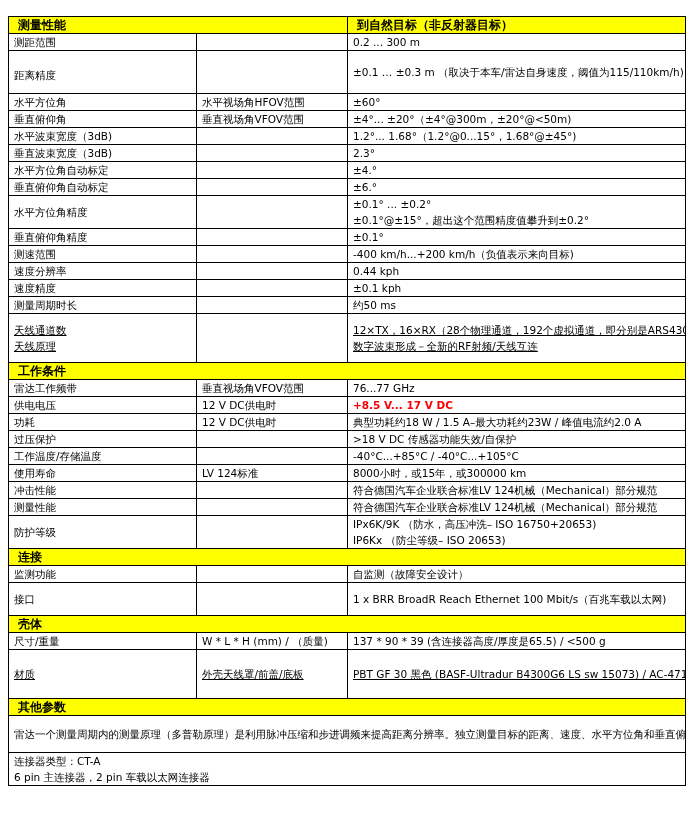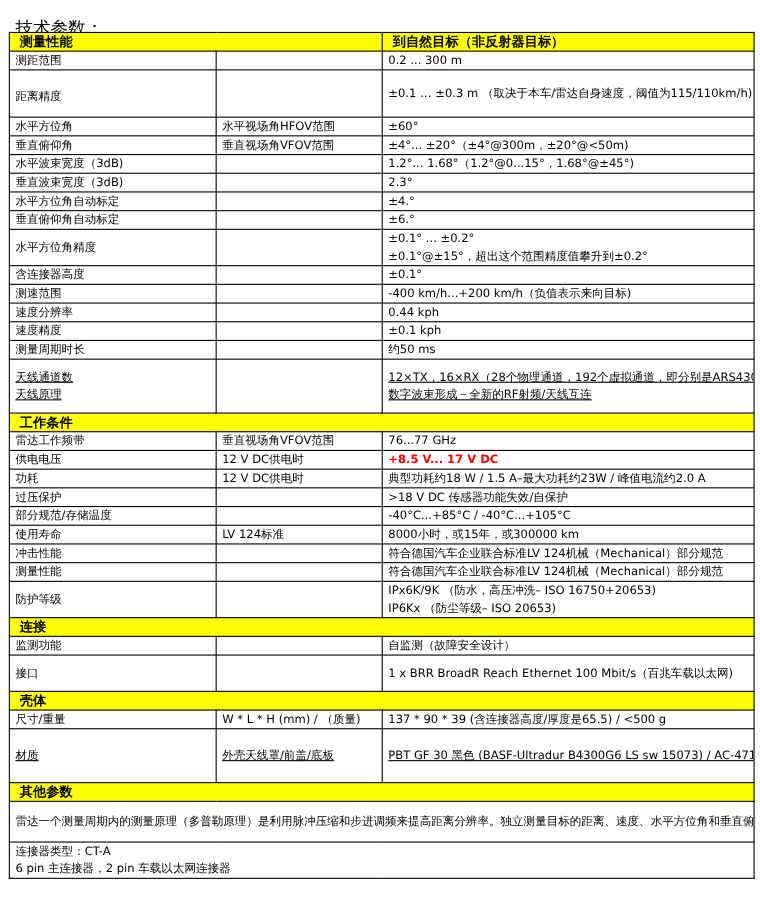--- a/index.html
+++ b/index.html
@@ -6,21 +6,21 @@
     body {
       width: 691px; height: 816px; position: relative; overflow: hidden;
       font-family: "DejaVu Sans", "Liberation Sans", sans-serif;
       color: #000;
     }
     .page-title {
       position: absolute; left: 14px; top: 4px;
       font-size: 16px; font-weight: normal; line-height: 20px; margin-top: 12px;
     }
     table.spec {
-      position: absolute; left: 8px; top: 29px;
+      position: absolute; left: 8px; top: 16px;
       width: 677px;
       border-collapse: collapse;
       table-layout: fixed;
       font-size: 10.5px;
       line-height: 16px;
     }
     table.spec td {
       border: 1px solid #000;
       padding: 0 0 0 5px;
       vertical-align: middle;
@@ -104,21 +104,21 @@
     </tr>
     <tr class="r2">
       <td>水平方位角精度</td>
       <td></td>
       <td>
         <span class="line">±0.1° ... ±0.2°</span>
         <span class="line">±0.1°@±15°，超出这个范围精度值攀升到±0.2°</span>
       </td>
     </tr>
     <tr class="r1">
-      <td>含连接器高度</td>
+      <td>垂直俯仰角精度</td>
       <td></td>
       <td>±0.1°</td>
     </tr>
     <tr class="r1">
       <td>测速范围</td>
       <td></td>
       <td>-400 km/h...+200 km/h（负值表示来向目标)</td>
     </tr>
     <tr class="r1">
       <td>速度分辨率</td>
@@ -164,21 +164,21 @@
       <td>功耗</td>
       <td>12 V DC供电时</td>
       <td>典型功耗约18 W / 1.5 A–最大功耗约23W / 峰值电流约2.0 A</td>
     </tr>
     <tr class="r1">
       <td>过压保护</td>
       <td></td>
       <td>&gt;18 V DC 传感器功能失效/自保护</td>
     </tr>
     <tr class="r1">
-      <td>部分规范/存储温度</td>
+      <td>工作温度/存储温度</td>
       <td></td>
       <td>-40°C...+85°C / -40°C...+105°C</td>
     </tr>
     <tr class="r1">
       <td>使用寿命</td>
       <td>LV 124标准</td>
       <td>8000小时，或15年，或300000 km</td>
     </tr>
     <tr class="r1">
       <td>冲击性能</td>

